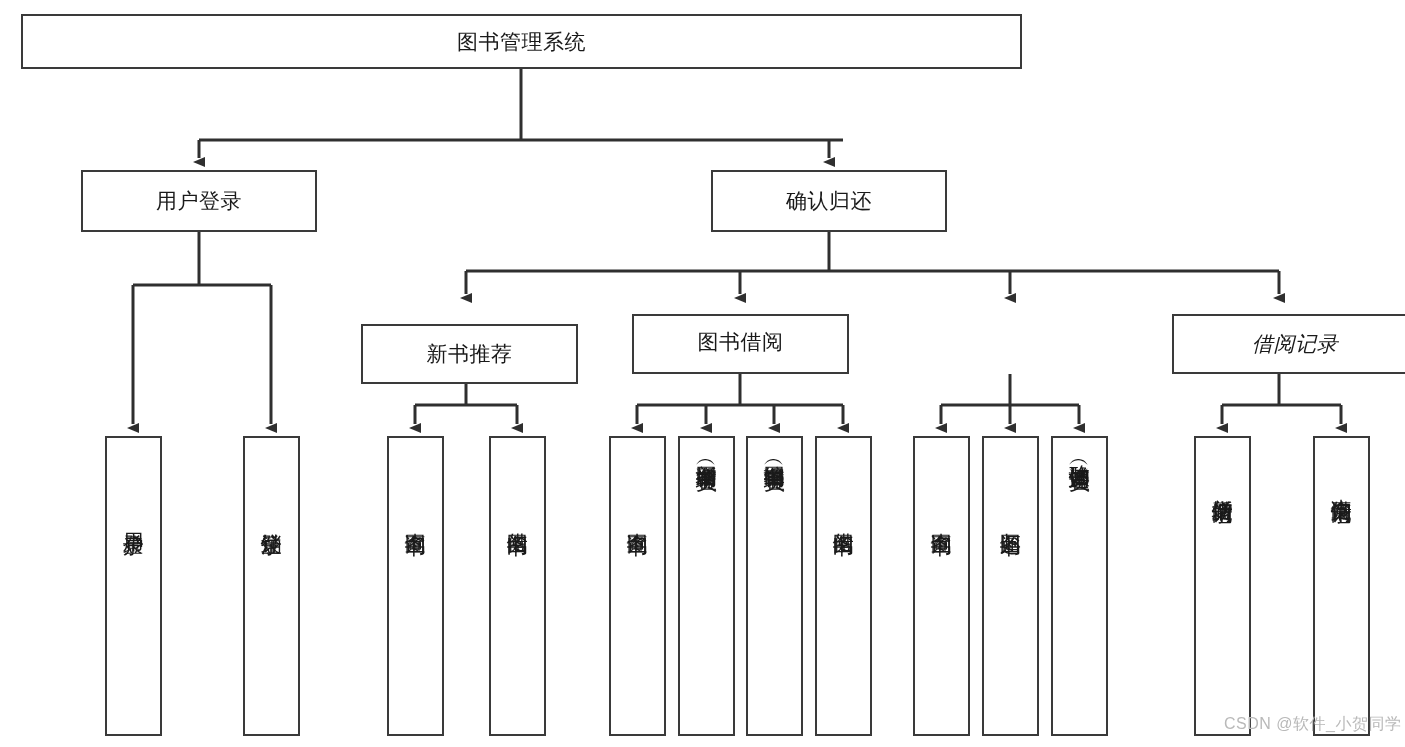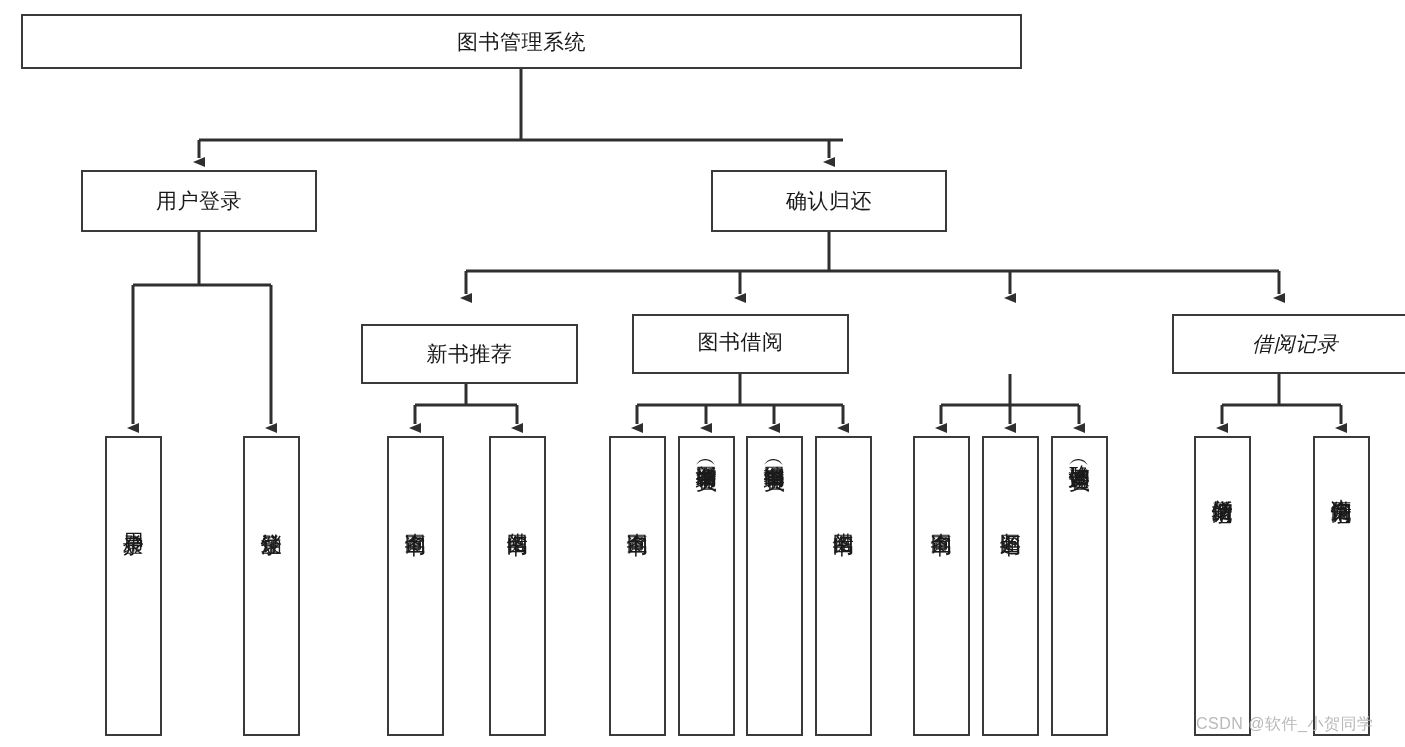--- a/index.html
+++ b/index.html
@@ -58,20 +58,21 @@
   .node-root .node-label { font-size: 22px; }
   .watermark {
     position: absolute;
     left: 1196px;
     top: 714px;
     font-size: 16px;
     color: #b9b9b9;
     white-space: nowrap;
     letter-spacing: 0.5px;
     font-family: "Liberation Sans", "DejaVu Sans", sans-serif;
+    padding-left: 28px;
   }
 </style>
 </head>
 <body>
 
 <div id="diagram-canvas">
 
   <svg id="edge-layer" viewBox="0 0 1405 747" width="1405" height="747" xmlns="http://www.w3.org/2000/svg">
     <defs>
       <marker id="arrow" markerWidth="10" markerHeight="12" refX="1" refY="6" orient="auto" markerUnits="userSpaceOnUse">

